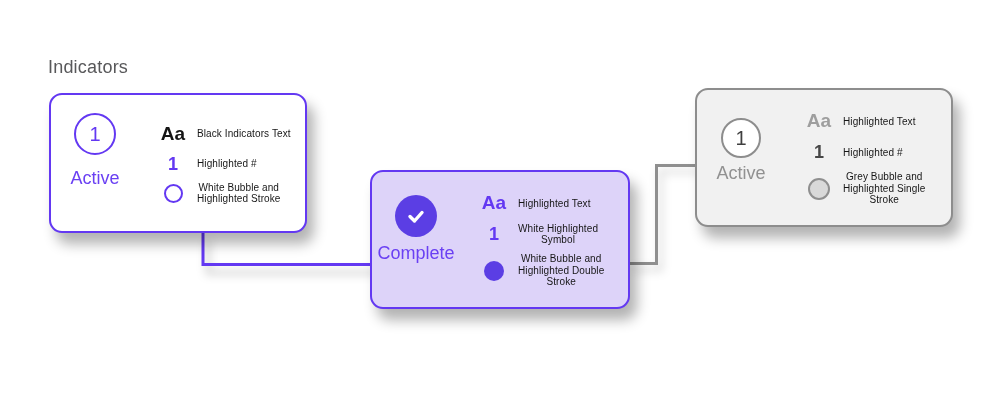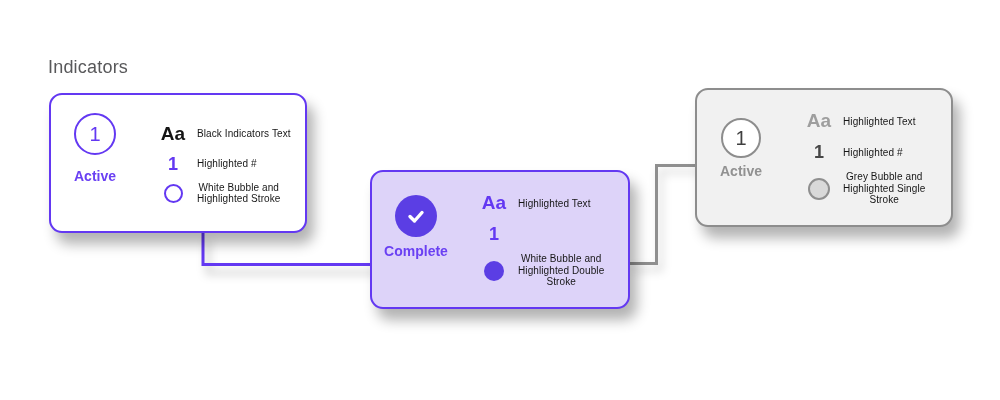--- a/index.html
+++ b/index.html
@@ -68,21 +68,21 @@
     width: 42px; height: 42px;
     border-radius: 50%;
     display: flex; align-items: center; justify-content: center;
     font-size: 20px; font-weight: 500;
     flex-shrink: 0;
   }
   .card-active-purple .badge { background: #ffffff; border: 2.5px solid #6338f2; color: #6338f2; }
   .card-complete      .badge { background: #5b3ee4; }
   .card-active-grey   .badge { width: 40px; height: 40px; background: #ffffff; border: 2px solid #8d8d8d; color: #3f3f3f; }
 
-  .state-label { font-size: 14px; font-weight: 700; white-space: nowrap; }
+  .state-label { font-size: 18px; font-weight: 400; white-space: nowrap; }
   .card-active-purple .state-label { color: #6a40f3; }
   .card-complete      .state-label { color: #6a40f3; }
   .card-active-grey   .state-label { color: #919191; }
 
   .rows-col {
     flex: 1;
     display: flex;
     flex-direction: column;
     justify-content: center;
   }
@@ -167,20 +167,22 @@
       </div>
       <div class="state-label">Complete</div>
     </div>
     <div class="rows-col">
       <div class="row">
         <span class="symbol-cell sym-aa">Aa</span>
         <span class="row-label">Highlighted Text</span>
       </div>
       <div class="row">
         <span class="symbol-cell sym-num">1</span>
+        <span class="row-label">White Highlighted
+Symbol</span>
       </div>
       <div class="row">
         <span class="symbol-cell">
           <span class="bubble bubble-filled"></span>
         </span>
         <span class="row-label">White Bubble and
 Highlighted Double
 Stroke</span>
       </div>
     </div>

